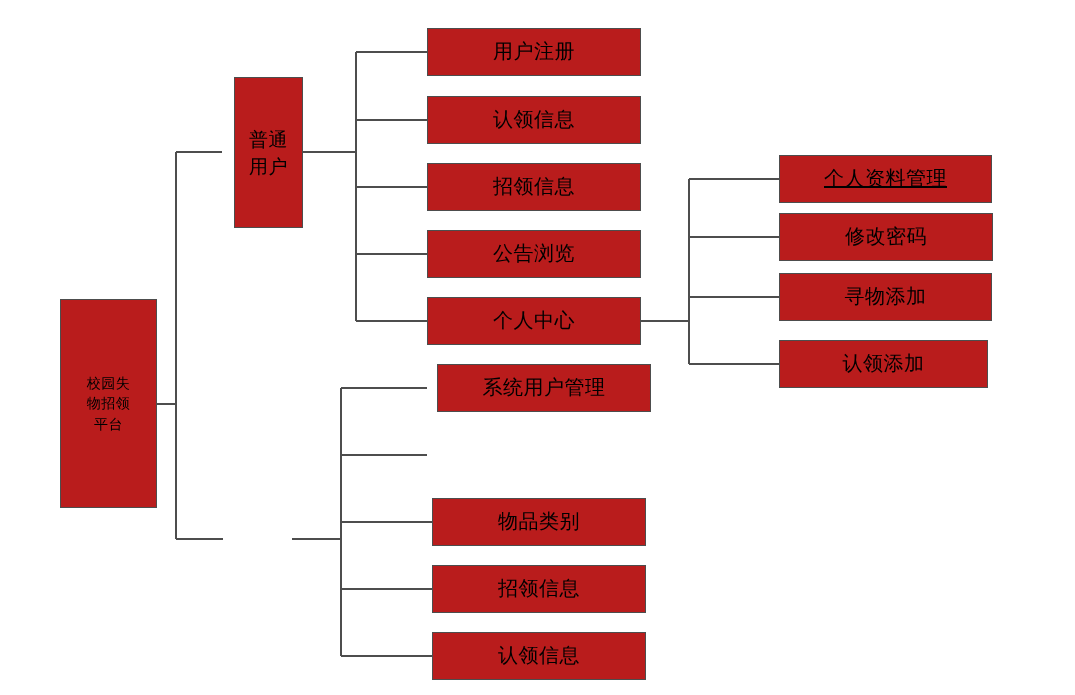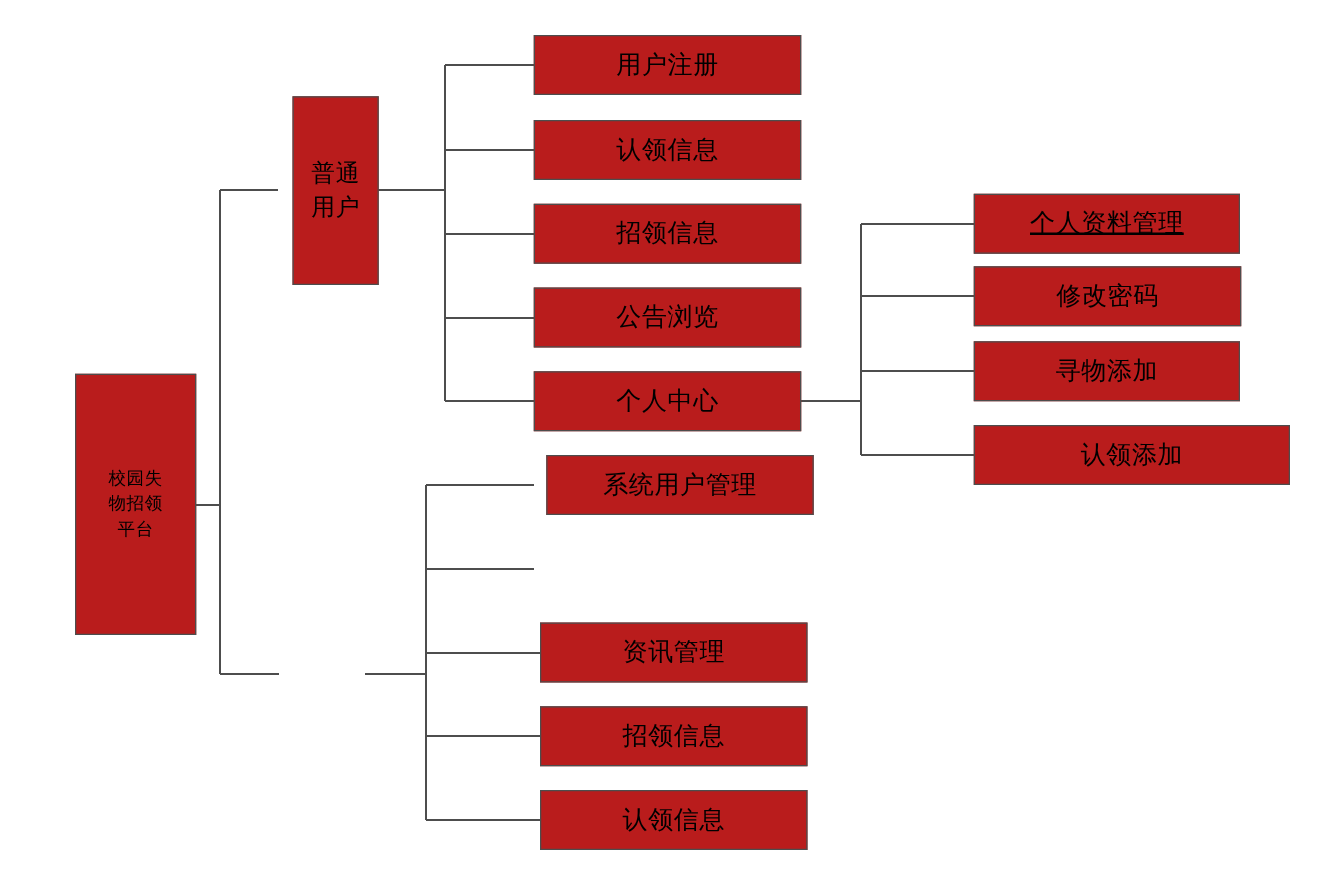--- a/index.html
+++ b/index.html
@@ -94,22 +94,22 @@
 用户</div>
 
 
   <div class="node-box" style="left: 427px; top: 28px; width: 214px; height: 48px;">用户注册</div>
   <div class="node-box" style="left: 427px; top: 96px; width: 214px; height: 48px;">认领信息</div>
   <div class="node-box" style="left: 427px; top: 163px; width: 214px; height: 48px;">招领信息</div>
   <div class="node-box" style="left: 427px; top: 230px; width: 214px; height: 48px;">公告浏览</div>
   <div class="node-box" style="left: 427px; top: 297px; width: 214px; height: 48px;">个人中心</div>
 
   <div class="node-box" style="left: 437px; top: 364px; width: 214px; height: 48px;">系统用户管理</div>
-  <div class="node-box" style="left: 432px; top: 498px; width: 214px; height: 48px;">资讯管理</div>
+  <div class="node-box" style="left: 432px; top: 498px; width: 214px; height: 48px;">物品类别</div>
   <div class="node-box" style="left: 432px; top: 565px; width: 214px; height: 48px;">招领信息</div>
   <div class="node-box" style="left: 432px; top: 632px; width: 214px; height: 48px;">认领信息</div>
 
   <div class="node-box" style="left: 779px; top: 155px; width: 213px; height: 48px; text-decoration: underline;">个人资料管理</div>
   <div class="node-box" style="left: 779px; top: 213px; width: 214px; height: 48px;">修改密码</div>
   <div class="node-box" style="left: 779px; top: 273px; width: 213px; height: 48px;">寻物添加</div>
-  <div class="node-box" style="left: 779px; top: 340px; width: 253px; height: 48px;">认领添加</div>
+  <div class="node-box" style="left: 779px; top: 340px; width: 209px; height: 48px;">认领添加</div>
 
 </div>
 
 </body></html>

